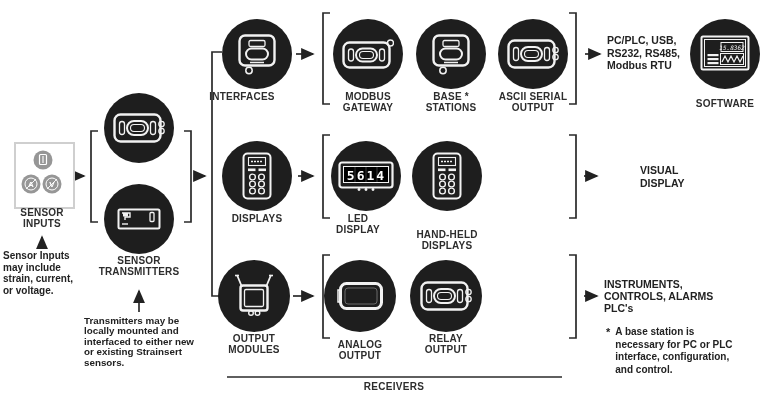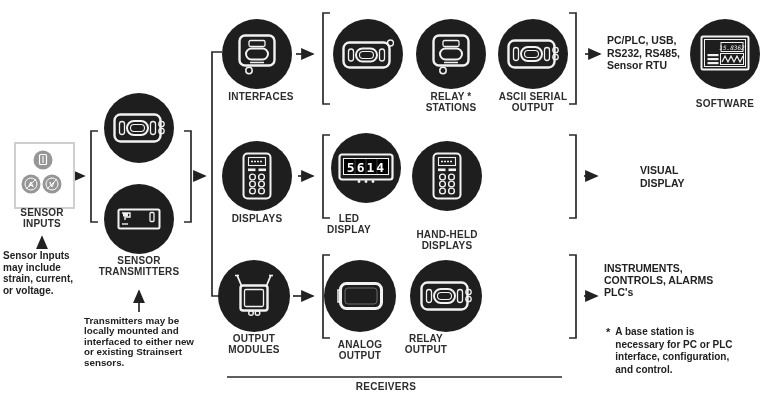--- a/index.html
+++ b/index.html
@@ -120,62 +120,64 @@
 
   <div class="circle" style="left:222px;top:19px">
     <svg width="44" height="44" stroke="#f2f2f2" fill="none">
       <rect x="4.5" y="3.5" width="35" height="30" rx="5.5" stroke-width="2.4"></rect>
       <rect x="14" y="8.5" width="16" height="6" rx="1.5" stroke-width="1.3"></rect>
       <rect x="11" y="16.5" width="22" height="11" rx="5.5" stroke-width="2"></rect>
       <line x1="15" y1="30.5" x2="29" y2="30.5" stroke-width="1.5"></line>
       <circle cx="14" cy="38.5" r="3.2" stroke-width="1.5"></circle>
     </svg>
   </div>
-  <div class="cap" style="left:211px;top:91px">INTERFACES</div>
+  <div class="cap" style="left:192px;top:91px">INTERFACES</div>
 
   <div class="circle" style="left:333px;top:19px">
     <svg width="52" height="32" stroke="#f2f2f2" fill="none">
       <rect x="1.5" y="4.5" width="46" height="25" rx="6" stroke-width="2.4"></rect>
       <rect x="6.5" y="11" width="5" height="12" rx="2.5" stroke-width="1.3"></rect>
       <rect x="37.5" y="11" width="5" height="12" rx="2.5" stroke-width="1.3"></rect>
       <rect x="14" y="10.5" width="21" height="13" rx="6.5" stroke-width="2"></rect>
       <rect x="17.5" y="13.5" width="14" height="7" rx="3.5" stroke-width="1.1"></rect>
       <circle cx="48.5" cy="5" r="3" stroke-width="1.4"></circle>
     </svg>
   </div>
+  <div class="cap" style="left:318px;top:91px">MODBUS
+GATEWAY</div>
 
   <div class="circle" style="left:416px;top:19px">
     <svg width="44" height="44" stroke="#f2f2f2" fill="none">
       <rect x="4.5" y="3.5" width="35" height="30" rx="5.5" stroke-width="2.4"></rect>
       <rect x="14" y="8.5" width="16" height="6" rx="1.5" stroke-width="1.3"></rect>
       <rect x="11" y="16.5" width="22" height="11" rx="5.5" stroke-width="2"></rect>
       <line x1="15" y1="30.5" x2="29" y2="30.5" stroke-width="1.5"></line>
       <circle cx="14" cy="38.5" r="3.2" stroke-width="1.5"></circle>
     </svg>
   </div>
-  <div class="cap" style="left:401px;top:91px">RELAY *
+  <div class="cap" style="left:401px;top:91px">BASE *
 STATIONS</div>
 
   <div class="circle" style="left:498px;top:19px">
     <svg width="52" height="32" stroke="#f2f2f2" fill="none">
       <rect x="1.5" y="2.5" width="46" height="27" rx="6" stroke-width="2.4"></rect>
       <rect x="6.5" y="9.5" width="5" height="13" rx="2.5" stroke-width="1.3"></rect>
       <rect x="37.5" y="9.5" width="5" height="13" rx="2.5" stroke-width="1.3"></rect>
       <rect x="14" y="9" width="21" height="14" rx="7" stroke-width="2"></rect>
       <rect x="17.5" y="12.5" width="14" height="7" rx="3.5" stroke-width="1.1"></rect>
       <circle cx="48.5" cy="12" r="2.7" stroke-width="1.3"></circle>
       <circle cx="48.5" cy="19" r="2.7" stroke-width="1.3"></circle>
     </svg>
   </div>
   <div class="cap" style="left:483px;top:91px">ASCII SERIAL
 OUTPUT</div>
 
   <div class="rnote" style="left:607px;top:34px">PC/PLC, USB,
 RS232, RS485,
-Sensor RTU</div>
+Modbus RTU</div>
 
   <div class="circle" style="left:690px;top:19px">
     <svg width="50" height="38" stroke="#f2f2f2" fill="none">
       <rect x="1.5" y="1.5" width="47" height="33" rx="1.5" stroke-width="2"></rect>
       <rect x="4.5" y="4.5" width="41" height="27" stroke-width="1"></rect>
       <rect x="21" y="7.5" width="22" height="9" stroke-width="1"></rect>
       <text x="32" y="14.5" text-anchor="middle" font-size="6" font-style="italic" fill="#f2f2f2" stroke="none" font-family="DejaVu Sans Mono, monospace">15.8362</text>
       <rect x="7.5" y="19" width="11" height="2.2" fill="#f2f2f2" stroke="none"></rect>
       <rect x="7.5" y="23" width="11" height="2.2" fill="#f2f2f2" stroke="none"></rect>
       <rect x="7.5" y="27" width="11" height="2.2" fill="#f2f2f2" stroke="none"></rect>
@@ -195,34 +197,34 @@
       <circle cx="11.5" cy="25" r="2.9" stroke-width="1.4"></circle>
         <circle cx="20.5" cy="25" r="2.9" stroke-width="1.4"></circle>
       <circle cx="11.5" cy="32" r="2.9" stroke-width="1.4"></circle>
         <circle cx="20.5" cy="32" r="2.9" stroke-width="1.4"></circle>
       <circle cx="11.5" cy="39" r="2.9" stroke-width="1.4"></circle>
         <circle cx="20.5" cy="39" r="2.9" stroke-width="1.4"></circle>
     </svg>
   </div>
   <div class="cap" style="left:207px;top:213px">DISPLAYS</div>
 
-  <div class="circle" style="left:331px;top:133px">
+  <div class="circle" style="left:331px;top:141px">
     <svg width="56" height="36" stroke="#f2f2f2" fill="none">
       <rect x="1.5" y="4.5" width="53" height="25" rx="2.5" stroke-width="2.2"></rect>
       <rect x="5.5" y="8.5" width="45" height="16" fill="#000" stroke="#f2f2f2" stroke-width="1"></rect>
       <line x1="17" y1="9" x2="17" y2="24" stroke="#3a3a3a" stroke-width="1"></line>
       <line x1="28" y1="9" x2="28" y2="24" stroke="#3a3a3a" stroke-width="1"></line>
       <line x1="39" y1="9" x2="39" y2="24" stroke="#3a3a3a" stroke-width="1"></line>
       <text x="28.5" y="21.5" text-anchor="middle" font-size="13" font-weight="bold" fill="#fff" stroke="none" font-family="DejaVu Sans Mono, monospace" letter-spacing="2">5614</text>
       <circle cx="21" cy="31.5" r="1.4" fill="#f2f2f2" stroke="none"></circle>
       <circle cx="28" cy="31.5" r="1.4" fill="#f2f2f2" stroke="none"></circle>
       <circle cx="35" cy="31.5" r="1.4" fill="#f2f2f2" stroke="none"></circle>
     </svg>
   </div>
-  <div class="cap" style="left:299px;top:213px">LED
+  <div class="cap" style="left:308px;top:213px">LED
 DISPLAY</div>
 
   <div class="circle" style="left:412px;top:141px">
     <svg width="32" height="48" stroke="#f2f2f2" fill="none">
       <rect x="2.5" y="1.5" width="27" height="45" rx="4" stroke-width="2"></rect>
       <rect x="7.5" y="5.5" width="17" height="8" stroke-width="1.1"></rect>
       <line x1="10" y1="9.5" x2="22" y2="9.5" stroke-width="1.6" stroke-dasharray="2 1"></line>
       <rect x="7" y="16.5" width="7.5" height="2.6" fill="#f2f2f2" stroke="none"></rect>
       <rect x="17.5" y="16.5" width="7.5" height="2.6" fill="#f2f2f2" stroke="none"></rect>
       <circle cx="11.5" cy="25" r="2.9" stroke-width="1.4"></circle>
@@ -268,30 +270,30 @@
     <svg width="52" height="32" stroke="#f2f2f2" fill="none">
       <rect x="1.5" y="2.5" width="46" height="27" rx="6" stroke-width="2.4"></rect>
       <rect x="6.5" y="9.5" width="5" height="13" rx="2.5" stroke-width="1.3"></rect>
       <rect x="37.5" y="9.5" width="5" height="13" rx="2.5" stroke-width="1.3"></rect>
       <rect x="14" y="9" width="21" height="14" rx="7" stroke-width="2"></rect>
       <rect x="17.5" y="12.5" width="14" height="7" rx="3.5" stroke-width="1.1"></rect>
       <circle cx="48.5" cy="12" r="2.7" stroke-width="1.3"></circle>
       <circle cx="48.5" cy="19" r="2.7" stroke-width="1.3"></circle>
     </svg>
   </div>
-  <div class="cap" style="left:376px;top:333px">RELAY
+  <div class="cap" style="left:396px;top:333px">RELAY
 OUTPUT</div>
 
-  <div class="rnote" style="left:604px;top:262px;line-height:12px">INSTRUMENTS,
+  <div class="rnote" style="left:604px;top:278px;line-height:12px">INSTRUMENTS,
 CONTROLS, ALARMS
 PLC's</div>
 
   <div class="abs footnote" style="left:606px;top:326px">
     <div class="star">*</div>
     <div class="rnote" style="position:static;font-size:10px;line-height:12.5px">A base station is
 necessary for PC or PLC
 interface, configuration,
 and control.</div>
   </div>
 
-  <div class="cap" style="left:336px;top:381px;letter-spacing:.3px">RECEIVERS</div>
+  <div class="cap" style="left:344px;top:381px;letter-spacing:.3px">RECEIVERS</div>
 
 </div>
 
 </body></html>

